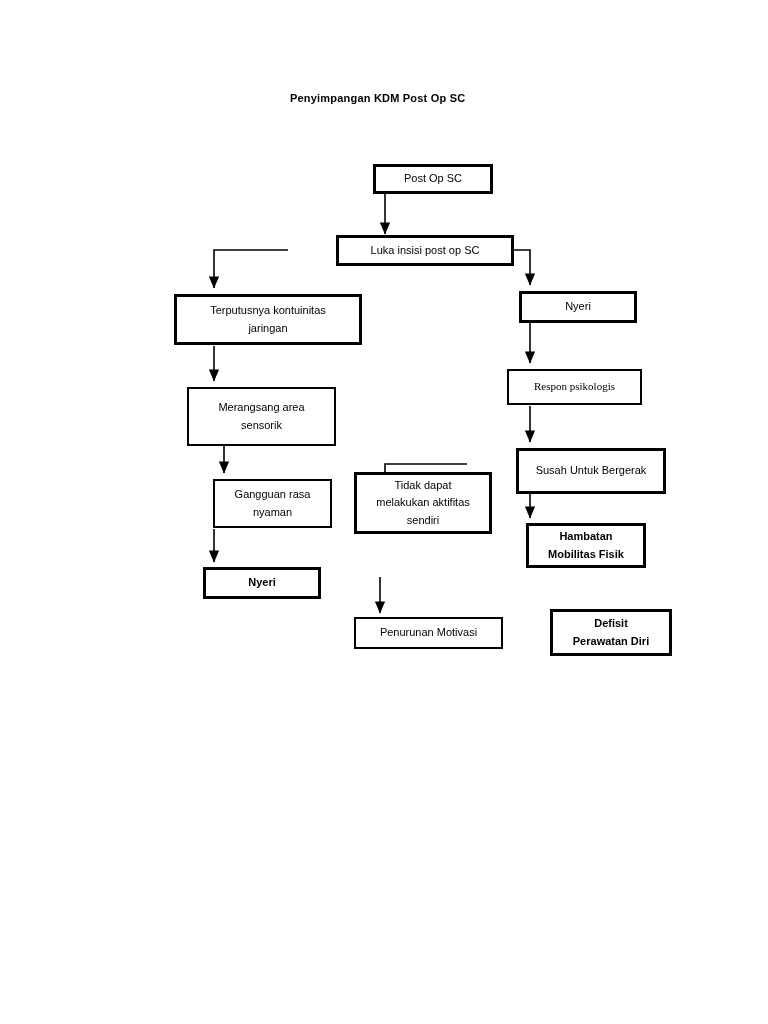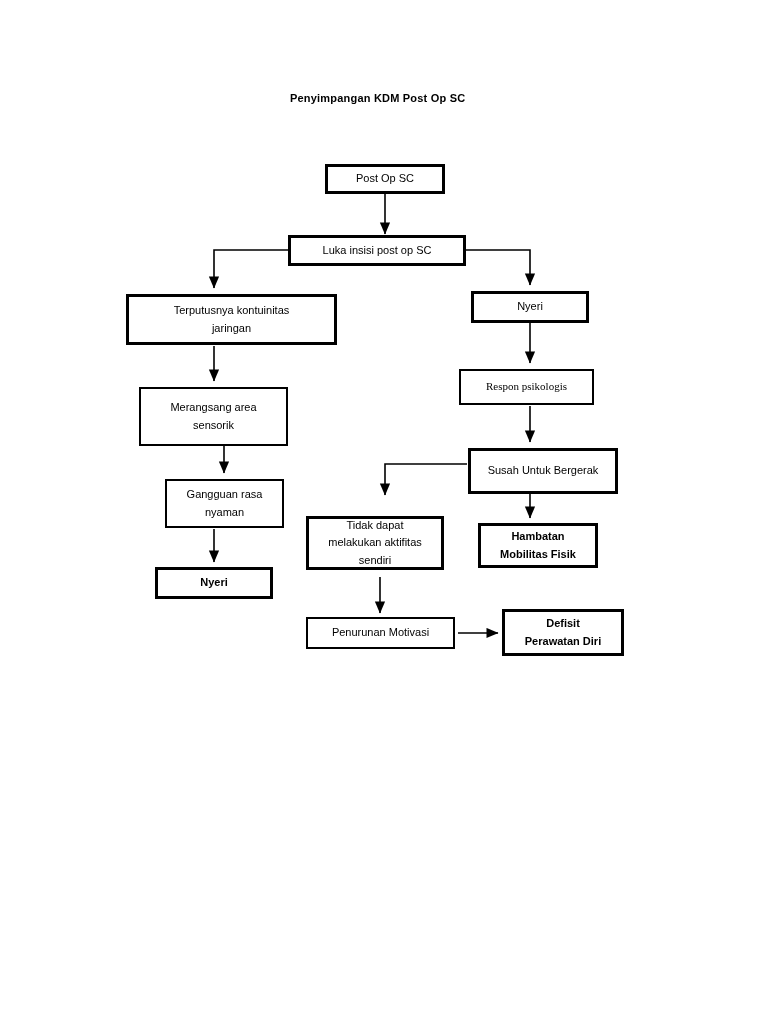--- a/index.html
+++ b/index.html
@@ -45,20 +45,21 @@
     box-sizing: border-box;
     background: #ffffff;
     border: 2px solid #000000;
     display: flex;
     align-items: center;
     justify-content: center;
     text-align: center;
     font-size: 11px;
     line-height: 1.55;
     padding: 2px 4px;
+    margin-left: 48px;
   }
   .node.thick { border-width: 3px; }
   .node.thin  { border-width: 2px; }
   .node.bold-text { font-weight: bold; }
   .node span { display: block; width: 100%; }
 </style>
 </head>
 <body>
 
 <div id="canvas">
@@ -100,21 +101,21 @@
   </svg>
 
   <div class="node thick" style="left:325px; top:164px; width:120px; height:30px;">
     <span>Post Op SC</span>
   </div>
 
   <div class="node thick" style="left:288px; top:235px; width:178px; height:31px;">
     <span>Luka insisi post op SC</span>
   </div>
 
-  <div class="node thick" style="left:126px; top:294px; width:211px; height:51px;">
+  <div class="node thick" style="left:126px; top:294px; width:188px; height:51px;">
     <span>
       <span>Terputusnya kontuinitas</span>
       <span>jaringan</span>
     </span>
   </div>
 
   <div class="node thick" style="left:471px; top:291px; width:118px; height:32px;">
     <span>Nyeri</span>
   </div>
 
@@ -133,21 +134,21 @@
     <span>
       <span>Gangguan rasa</span>
       <span>nyaman</span>
     </span>
   </div>
 
   <div class="node thick" style="left:468px; top:448px; width:150px; height:46px;">
     <span>Susah Untuk Bergerak</span>
   </div>
 
-  <div class="node thick" style="left:306px; top:516px; width:138px; height:54px;">
+  <div class="node thick" style="left:306px; top:472px; width:138px; height:62px;">
     <span>
       <span>Tidak dapat</span>
       <span>melakukan aktifitas</span>
       <span>sendiri</span>
     </span>
   </div>
 
   <div class="node thick bold-text" style="left:478px; top:523px; width:120px; height:45px;">
     <span>
       <span>Hambatan</span>

